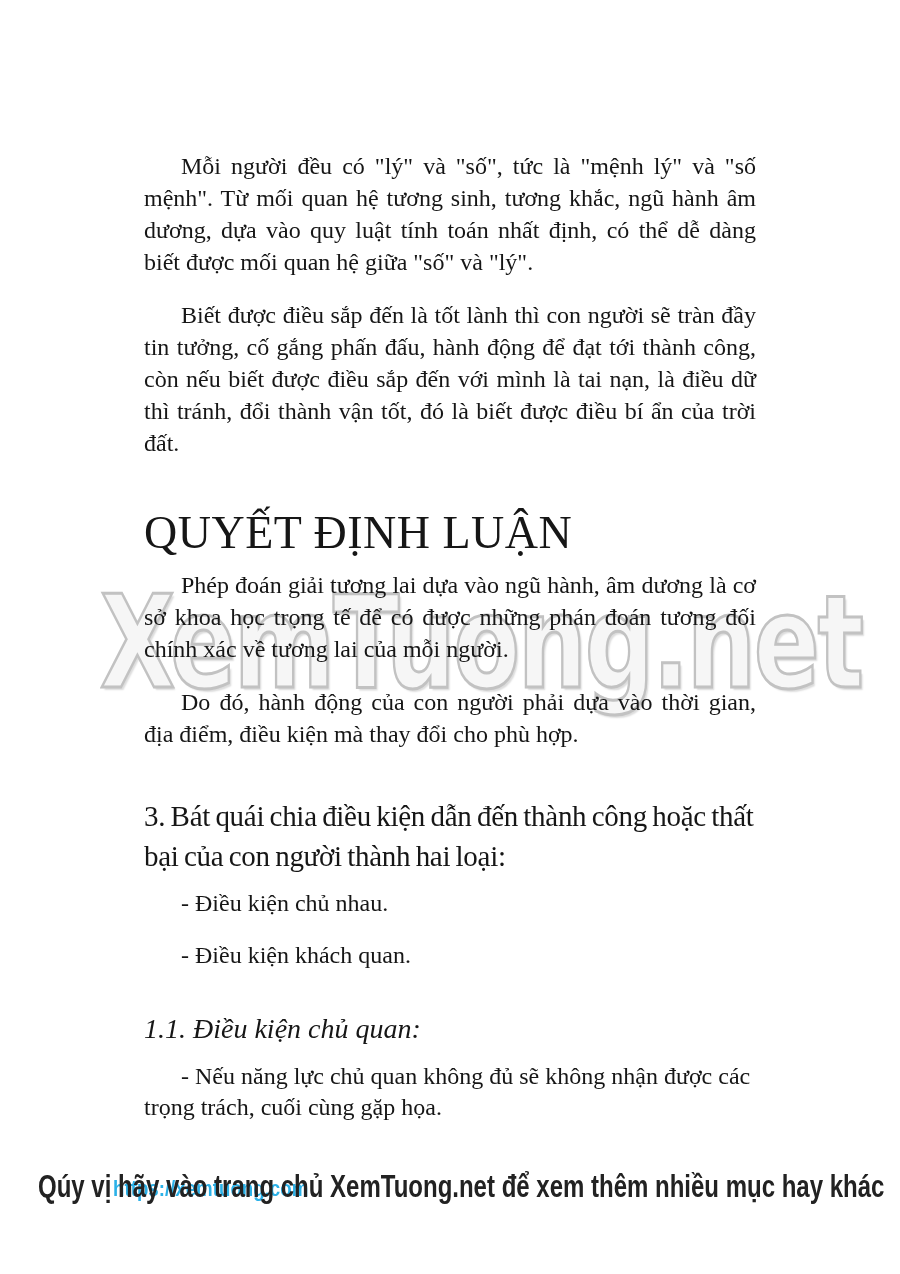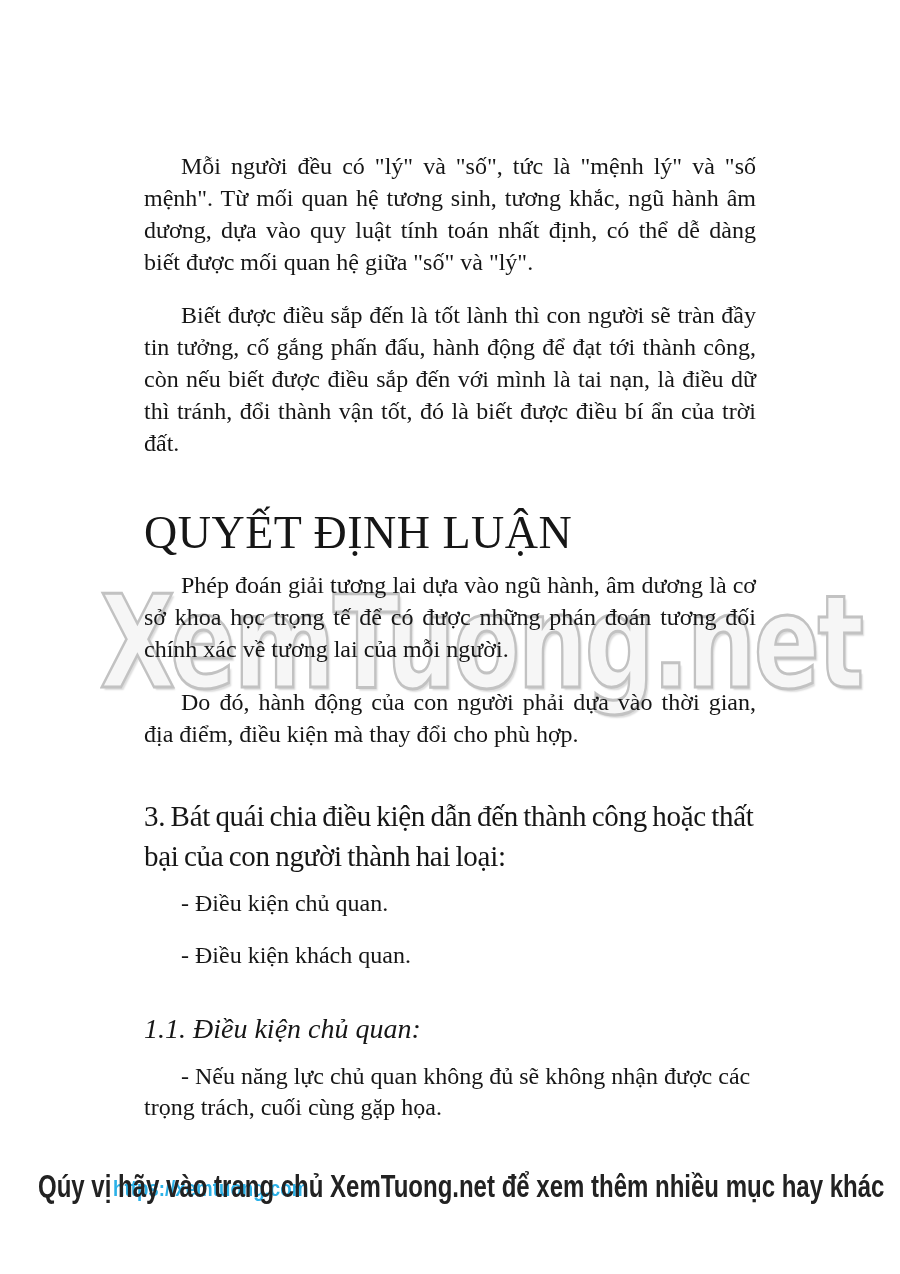--- a/index.html
+++ b/index.html
@@ -131,21 +131,21 @@
     <p class="body">Mỗi người đều có "lý" và "số", tức là "mệnh lý" và "số mệnh". Từ mối quan hệ tương sinh, tương khắc, ngũ hành âm dương, dựa vào quy luật tính toán nhất định, có thể dễ dàng biết được mối quan hệ giữa "số" và "lý".</p>
     <p class="body">Biết được điều sắp đến là tốt lành thì con người sẽ tràn đầy tin tưởng, cố gắng phấn đấu, hành động để đạt tới thành công, còn nếu biết được điều sắp đến với mình là tai nạn, là điều dữ thì tránh, đổi thành vận tốt, đó là biết được điều bí ẩn của trời đất.</p>
 
     <h1 class="chapter">QUYẾT ĐỊNH LUẬN</h1>
 
     <p class="body">Phép đoán giải tương lai dựa vào ngũ hành, âm dương là cơ sở khoa học trọng tế để có được những phán đoán tương đối chính xác về tương lai của mỗi người.</p>
     <p class="body">Do đó, hành động của con người phải dựa vào thời gian, địa điểm, điều kiện mà thay đổi cho phù hợp.</p>
 
     <h2 class="section">3. Bát quái chia điều kiện dẫn đến thành công hoặc thất bại của con người thành hai loại:</h2>
 
-    <p class="bullet-line">- Điều kiện chủ quan.</p>
+    <p class="bullet-line">- Điều kiện chủ nhau.</p>
     <p class="bullet-line">- Điều kiện khách quan.</p>
 
     <h3 class="subsection">1.1. Điều kiện chủ quan:</h3>
 
     <p class="bullet-line">- Nếu năng lực chủ quan không đủ sẽ không nhận được các trọng trách, cuối cùng gặp họa.</p>
 
   </div>
 
   <div class="footer">
     <a href="#" class="footer-link">https://xemtuong.com</a>

